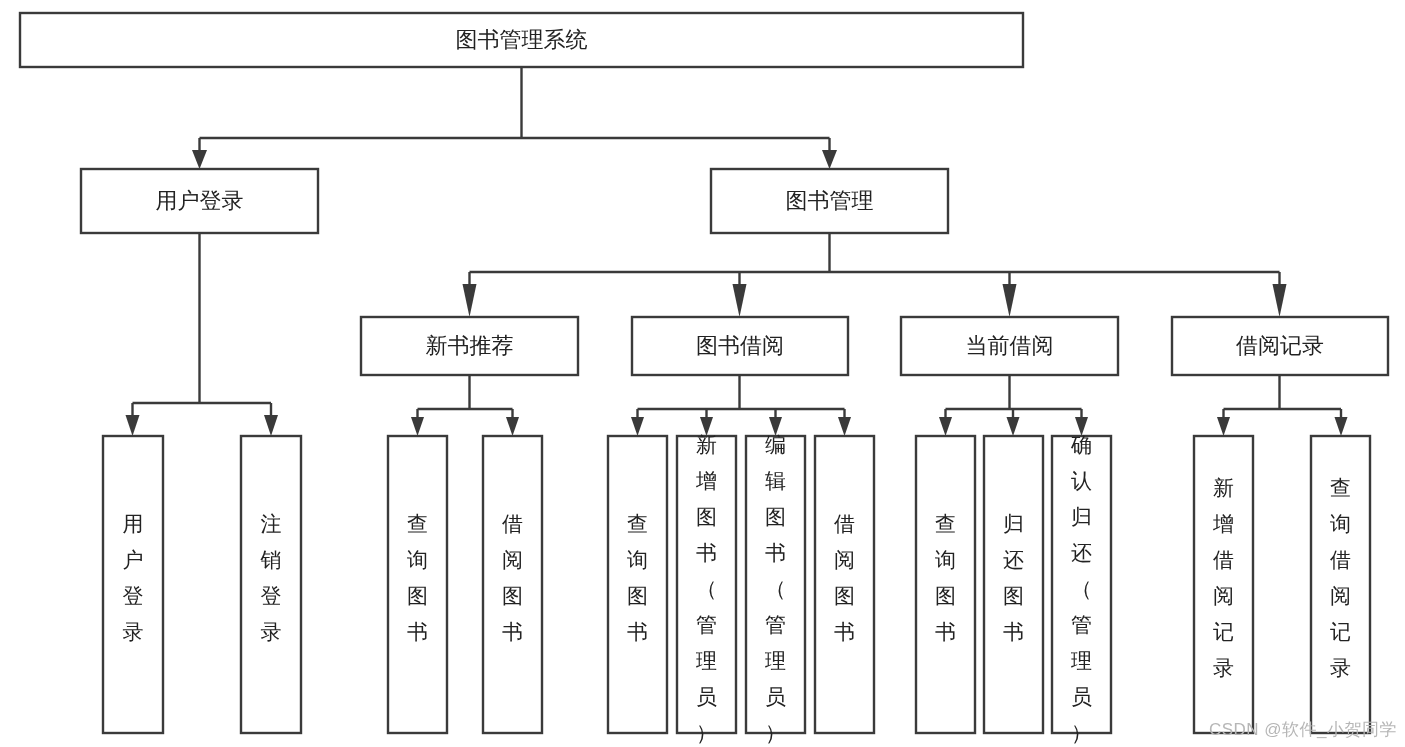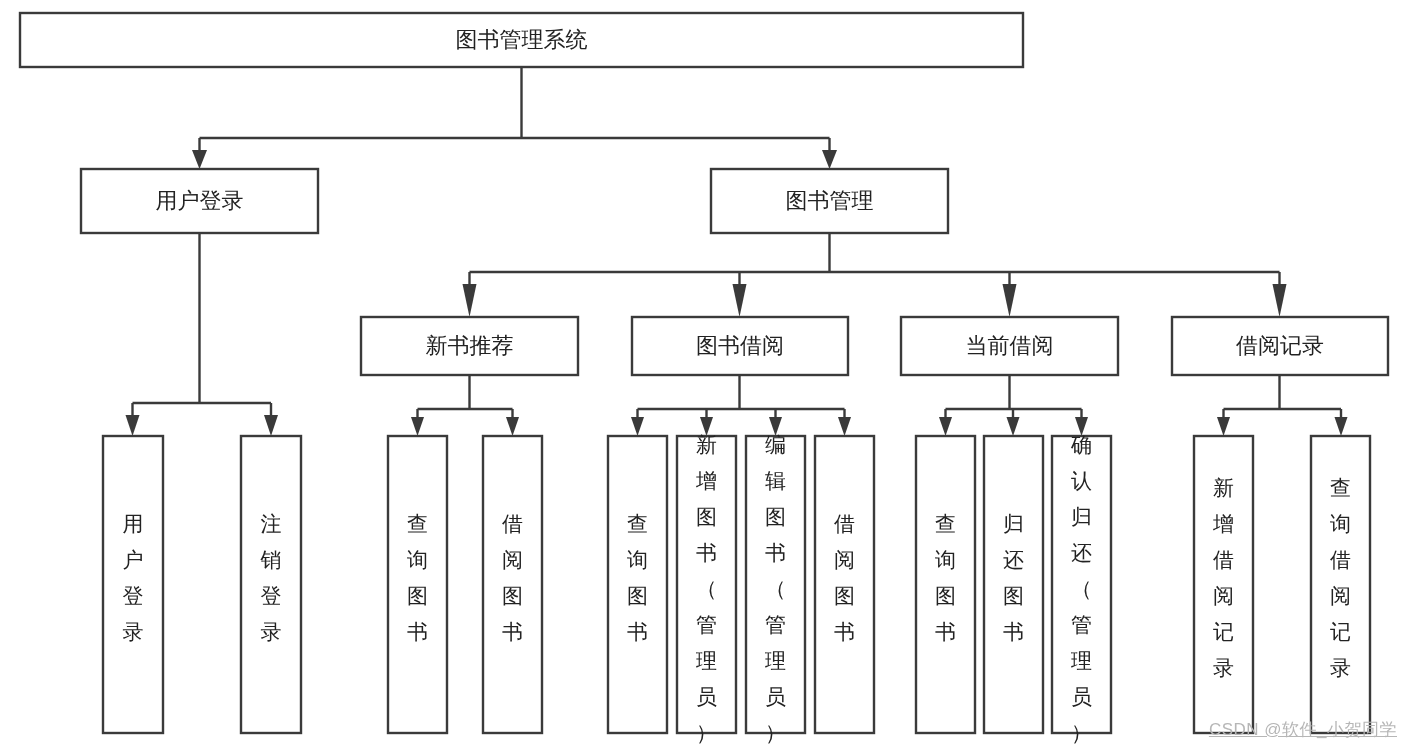--- a/index.html
+++ b/index.html
@@ -57,21 +57,20 @@
   .watermark-text {
     position: absolute;
     right: 8px;
     bottom: 6px;
     font-family: "Liberation Sans", "DejaVu Sans", sans-serif;
     font-size: 17px;
     color: #b6b6b6;
     letter-spacing: 0.5px;
     white-space: nowrap;
     user-select: none;
-    text-decoration: underline;
   }
 </style>
 </head>
 <body>
 
 <div id="diagram-root">
 
   <svg id="tree-svg" viewBox="0 0 1405 747" xmlns="http://www.w3.org/2000/svg">
 
     <defs>

